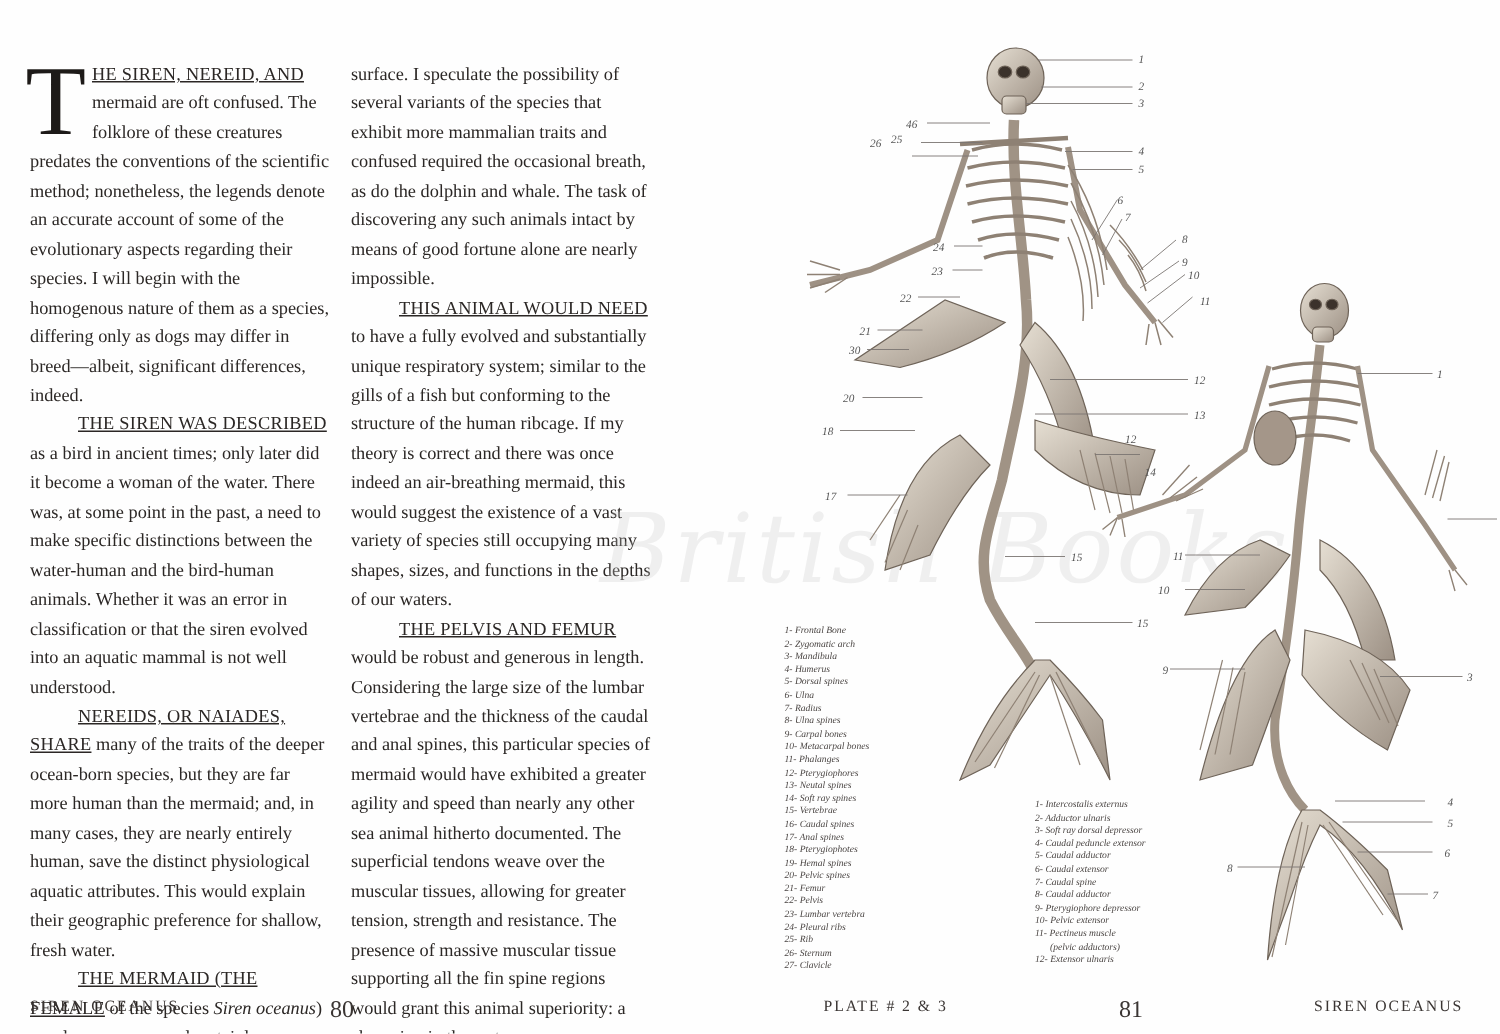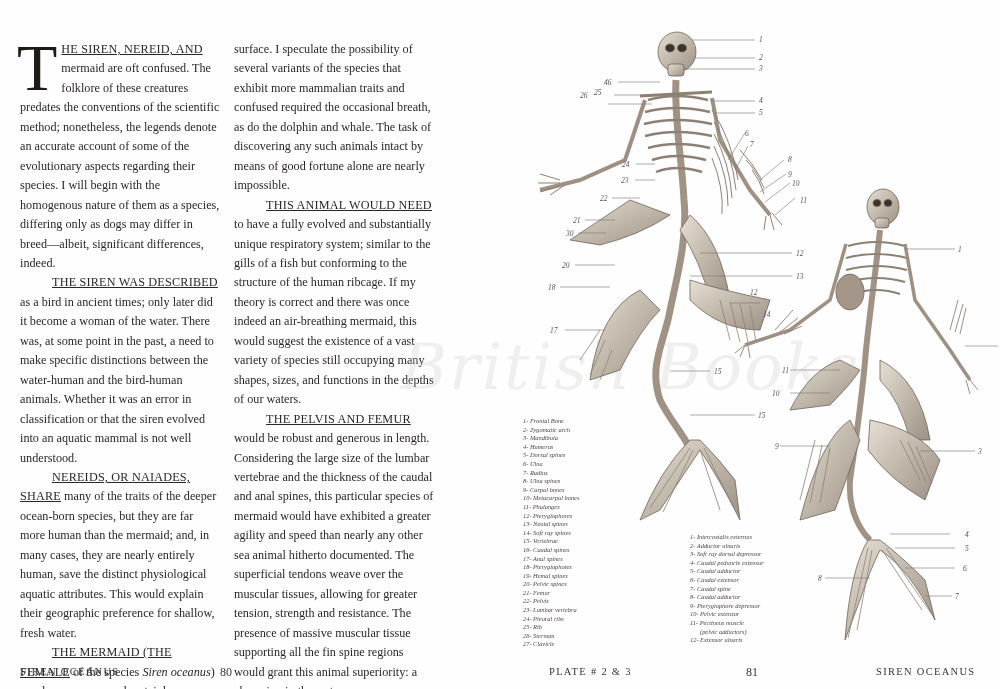--- a/index.html
+++ b/index.html
@@ -14,21 +14,21 @@
   .col-left { left:20px; width:200px; }
   .col-mid { left:234px; width:200px; }
   .indent { text-indent:32px; }
   .sc { letter-spacing:0.2px;text-decoration:underline; }
   .dropcap-wrap { position:relative; }
   .dropcap { float:left; font-size:66px; line-height:52px; margin:2px 4px 0 -3px; font-weight:normal; color:#1d1a18; }
   em { font-style:italic; }
 
   
   .footer { position:absolute; top:666px; font-size:10.5px; letter-spacing:1.3px; color:#3a3533; }
-  .pg { position:absolute; top:665px; font-size:12px; color:#3a3533; }
+  .pg { position:absolute; top:665px; font-size:16px; color:#3a3533; }
 
   
   .watermark { position:absolute; left:400px; top:330px; font-family:"DejaVu Serif",serif; font-style:italic; font-size:64px; color:rgba(200,200,200,0.28); letter-spacing:2px; pointer-events:none; }
 
   
   .illus { position:absolute; left:480px; top:20px; width:520px; height:640px; }
 
   
   .lbl { position:absolute; font-style:italic; font-size:7.5px; color:#555; font-family:"Liberation Serif",serif; }
 

